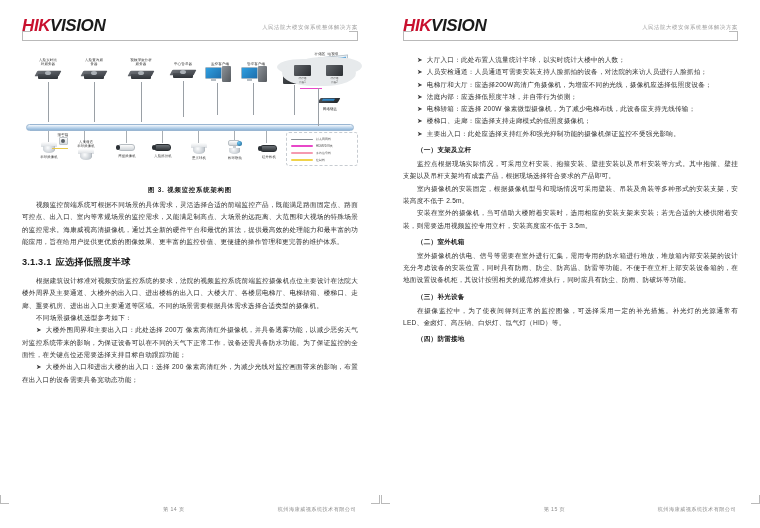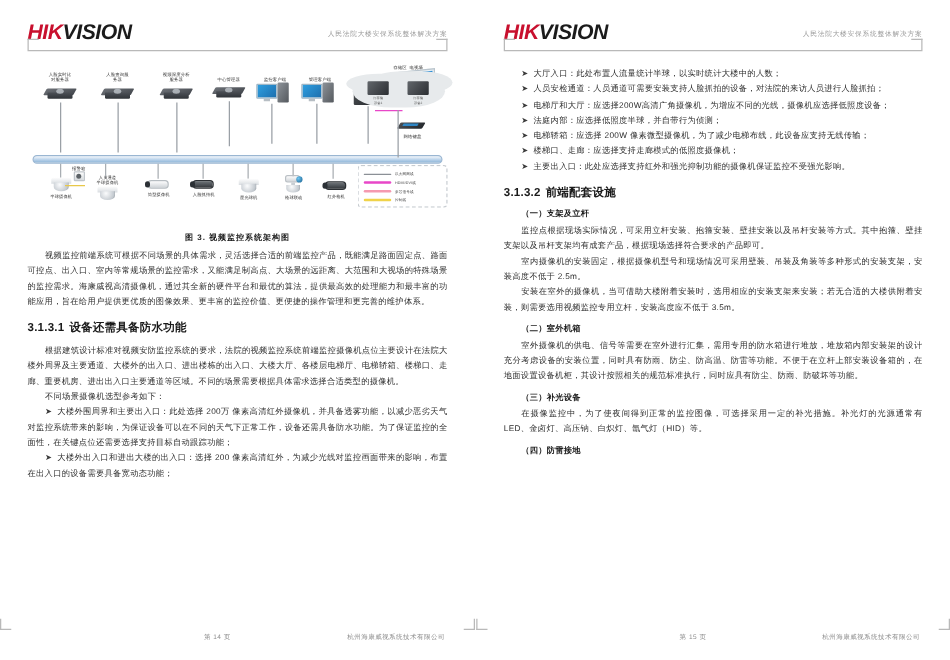--- a/index.html
+++ b/index.html
@@ -590,21 +590,21 @@
             <div class="leg" style="height:38px;top:32px;left:48%"></div>
           </div>
         </div>
       </div>
       <div class="fig-cap">图 3. 视频监控系统架构图</div>
     </div>
 
     <div class="body">
       <p class="para">视频监控前端系统可根据不同场景的具体需求，灵活选择合适的前端监控产品，既能满足路面固定点、路面可控点、出入口、室内等常规场景的监控需求，又能满足制高点、大场景的远距离、大范围和大视场的特殊场景的监控需求。海康威视高清摄像机，通过其全新的硬件平台和最优的算法，提供最高效的处理能力和最丰富的功能应用，旨在给用户提供更优质的图像效果、更丰富的监控价值、更便捷的操作管理和更完善的维护体系。</p>
       <h4 class="sub">
-        <span class="num">3.1.3.1</span><span>设备还需具备防水功能</span>
+        <span class="num">3.1.3.1</span><span>应选择低照度半球</span>
       </h4>
       <p class="para">根据建筑设计标准对视频安防监控系统的要求，法院的视频监控系统前端监控摄像机点位主要设计在法院大楼外周界及主要通道、大楼外的出入口、进出楼栋的出入口、大楼大厅、各楼层电梯厅、电梯轿箱、楼梯口、走廊、重要机房、进出出入口主要通道等区域。不同的场景需要根据具体需求选择合适类型的摄像机。</p>
       <p class="para">不同场景摄像机选型参考如下：</p>
       <p class="bullet"><span class="arw">➤</span><span>大楼外围周界和主要出入口：此处选择 200万 像素高清红外摄像机，并具备透雾功能，以减少恶劣天气对监控系统带来的影响，为保证设备可以在不同的天气下正常工作，设备还需具备防水功能。为了保证监控的全面性，在关键点位还需要选择支持目标自动跟踪功能；</span></p>
       <p class="bullet"><span class="arw">➤</span><span>大楼外出入口和进出大楼的出入口：选择 200 像素高清红外，为减少光线对监控画面带来的影响，布置在出入口的设备需要具备宽动态功能；</span></p>
     </div>
 
     <div class="corner bl"></div>
     <div class="corner br"></div>
     <div class="pg-footer">
@@ -627,23 +627,20 @@
 
     <div class="body">
       <p class="bullet"><span class="arw">➤</span><span>大厅入口：此处布置人流量统计半球，以实时统计大楼中的人数；</span></p>
       <p class="bullet"><span class="arw">➤</span><span>人员安检通道：人员通道可需要安装支持人脸抓拍的设备，对法院的来访人员进行人脸抓拍；</span></p>
       <p class="bullet"><span class="arw">➤</span><span>电梯厅和大厅：应选择200W高清广角摄像机，为增应不同的光线，摄像机应选择低照度设备；</span></p>
       <p class="bullet"><span class="arw">➤</span><span>法庭内部：应选择低照度半球，并自带行为侦测；</span></p>
       <p class="bullet"><span class="arw">➤</span><span>电梯轿箱：应选择 200W 像素微型摄像机，为了减少电梯布线，此设备应支持无线传输；</span></p>
       <p class="bullet"><span class="arw">➤</span><span>楼梯口、走廊：应选择支持走廊模式的低照度摄像机；</span></p>
       <p class="bullet"><span class="arw">➤</span><span>主要出入口：此处应选择支持红外和强光抑制功能的摄像机保证监控不受强光影响。</span></p>
 
-      <h4 class="sub">
-        <span class="num">3.1.3.2</span><span>前端配套设施</span>
-      </h4>
 
       <h5 class="subsub">（一）支架及立杆</h5>
       <p class="para">监控点根据现场实际情况，可采用立杆安装、抱箍安装、壁挂安装以及吊杆安装等方式。其中抱箍、壁挂支架以及吊杆支架均有成套产品，根据现场选择符合要求的产品即可。</p>
       <p class="para">室内摄像机的安装固定，根据摄像机型号和现场情况可采用壁装、吊装及角装等多种形式的安装支架，安装高度不低于 2.5m。</p>
       <p class="para">安装在室外的摄像机，当可借助大楼附着安装时，选用相应的安装支架来安装；若无合适的大楼供附着安装，则需要选用视频监控专用立杆，安装高度应不低于 3.5m。</p>
 
       <h5 class="subsub">（二）室外机箱</h5>
       <p class="para">室外摄像机的供电、信号等需要在室外进行汇集，需用专用的防水箱进行堆放，堆放箱内部安装架的设计充分考虑设备的安装位置，同时具有防雨、防尘、防高温、防雷等功能。不便于在立杆上部安装设备箱的，在地面设置设备机柜，其设计按照相关的规范标准执行，同时应具有防尘、防雨、防破坏等功能。</p>
 
       <h5 class="subsub">（三）补光设备</h5>

